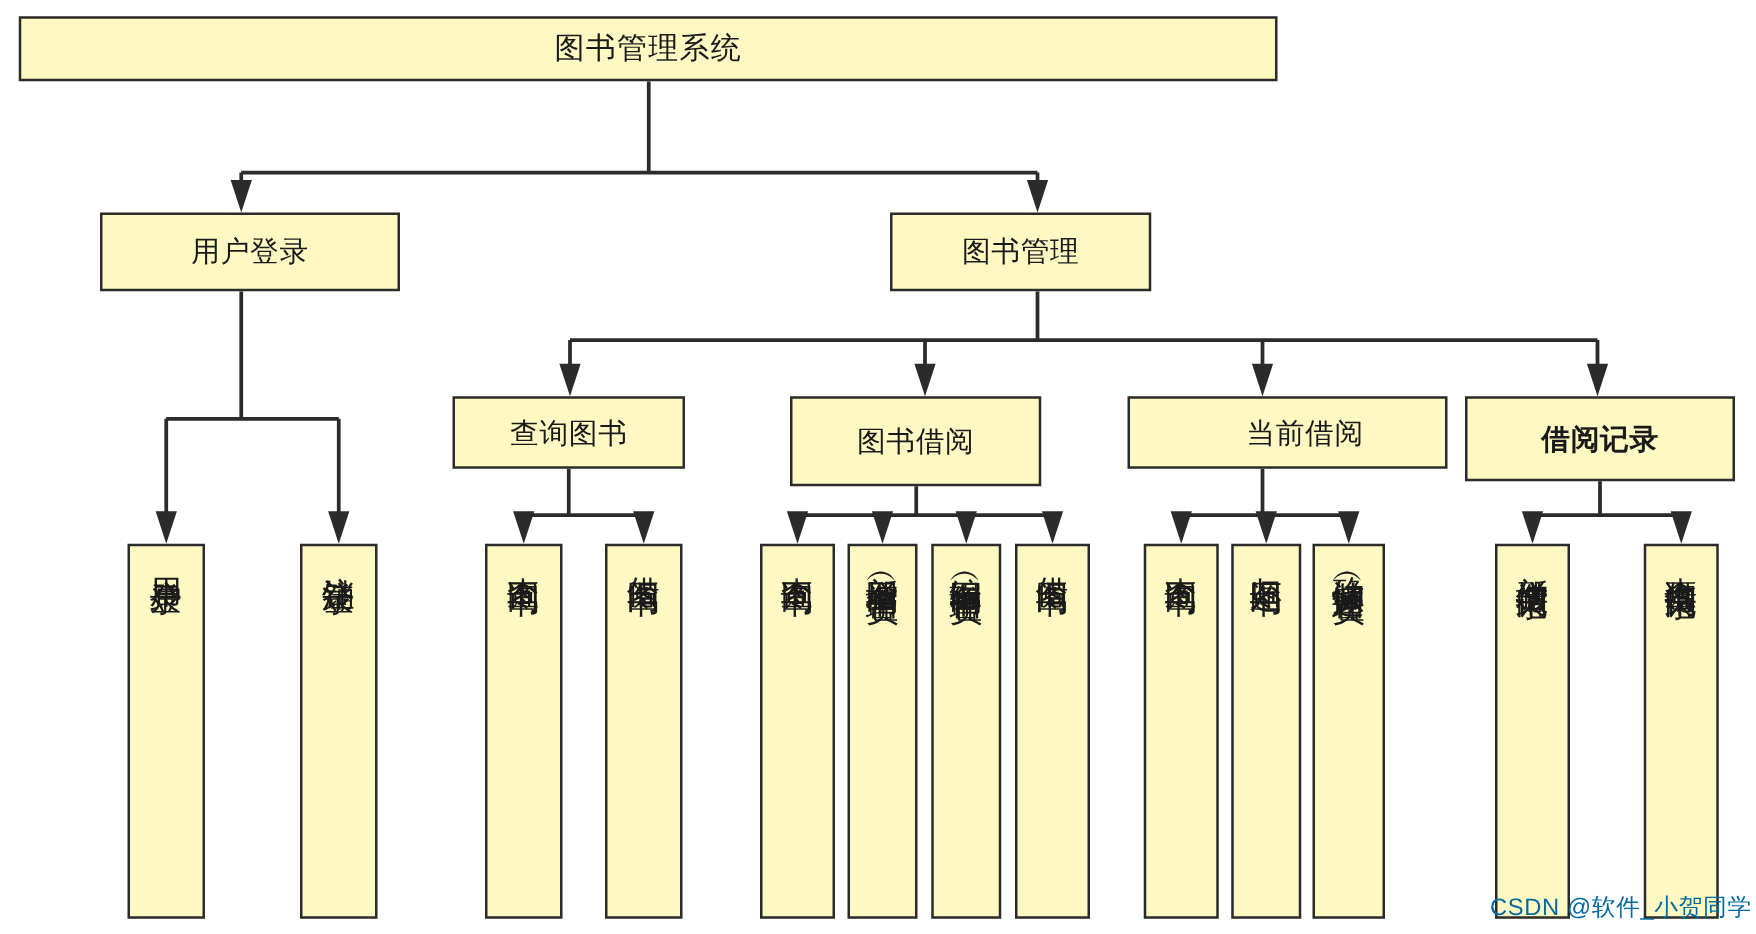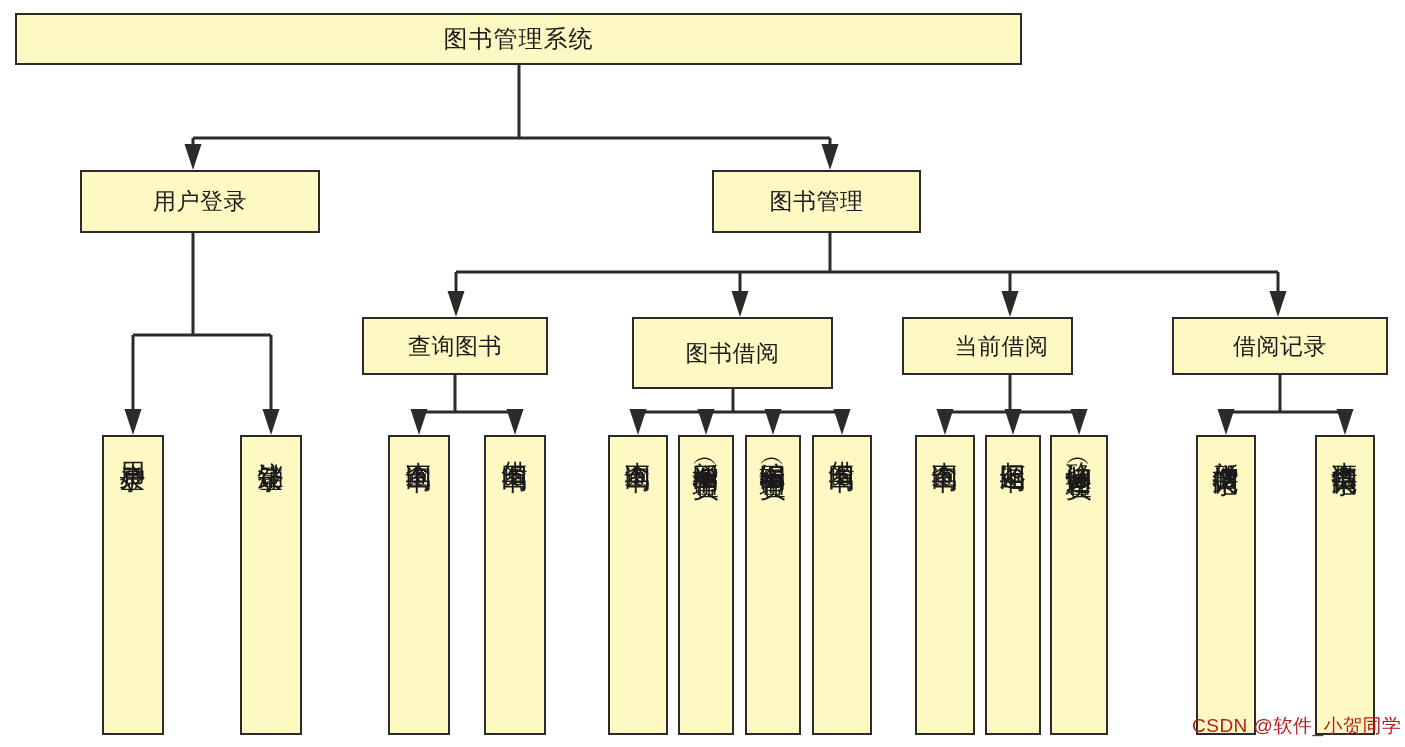--- a/index.html
+++ b/index.html
@@ -59,21 +59,21 @@
   #connector-layer {
     position: absolute;
     left: 0;
     top: 0;
     width: 1405px;
     height: 747px;
     pointer-events: none;
   }
   .watermark {
     position: absolute;
-    color: #b91c1c;
+    color: #0369a1;
     font-size: 19px;
     white-space: nowrap;
     letter-spacing: 0.5px;
   }
 </style>
 </head>
 <body>
 
 <div id="diagram-root">
 
@@ -141,24 +141,24 @@
       </div>
       <div class="node-box horizontal" style="left: 712px; top: 170px; width: 209px; height: 63px;">
         <span class="node-label">图书管理</span>
       </div>
       <div class="node-box horizontal" style="left: 362px; top: 317px; width: 186px; height: 58px;">
         <span class="node-label">查询图书</span>
       </div>
       <div class="node-box horizontal" style="left: 632px; top: 317px; width: 201px; height: 72px;">
         <span class="node-label">图书借阅</span>
       </div>
-      <div class="node-box horizontal" style="left: 902px; top: 317px; width: 171px; height: 58px; padding-left: 28px;">
+      <div class="node-box horizontal" style="left: 902px; top: 317px; width: 256px; height: 58px; padding-left: 28px;">
         <span class="node-label">当前借阅</span>
       </div>
-      <div class="node-box horizontal" style="left: 1172px; top: 317px; width: 216px; height: 58px;">
+      <div class="node-box horizontal" style="left: 1172px; top: 317px; width: 216px; height: 68px; font-weight: bold;">
         <span class="node-label">借阅记录</span>
       </div>
       <div class="node-box vertical" style="left: 102px; top: 435px; width: 62px; height: 300px;">
         <span class="node-label">用户登录</span>
       </div>
       <div class="node-box vertical" style="left: 240px; top: 435px; width: 62px; height: 300px;">
         <span class="node-label">注销登录</span>
       </div>
       <div class="node-box vertical" style="left: 388px; top: 435px; width: 62px; height: 300px;">
         <span class="node-label">查询图书</span>

